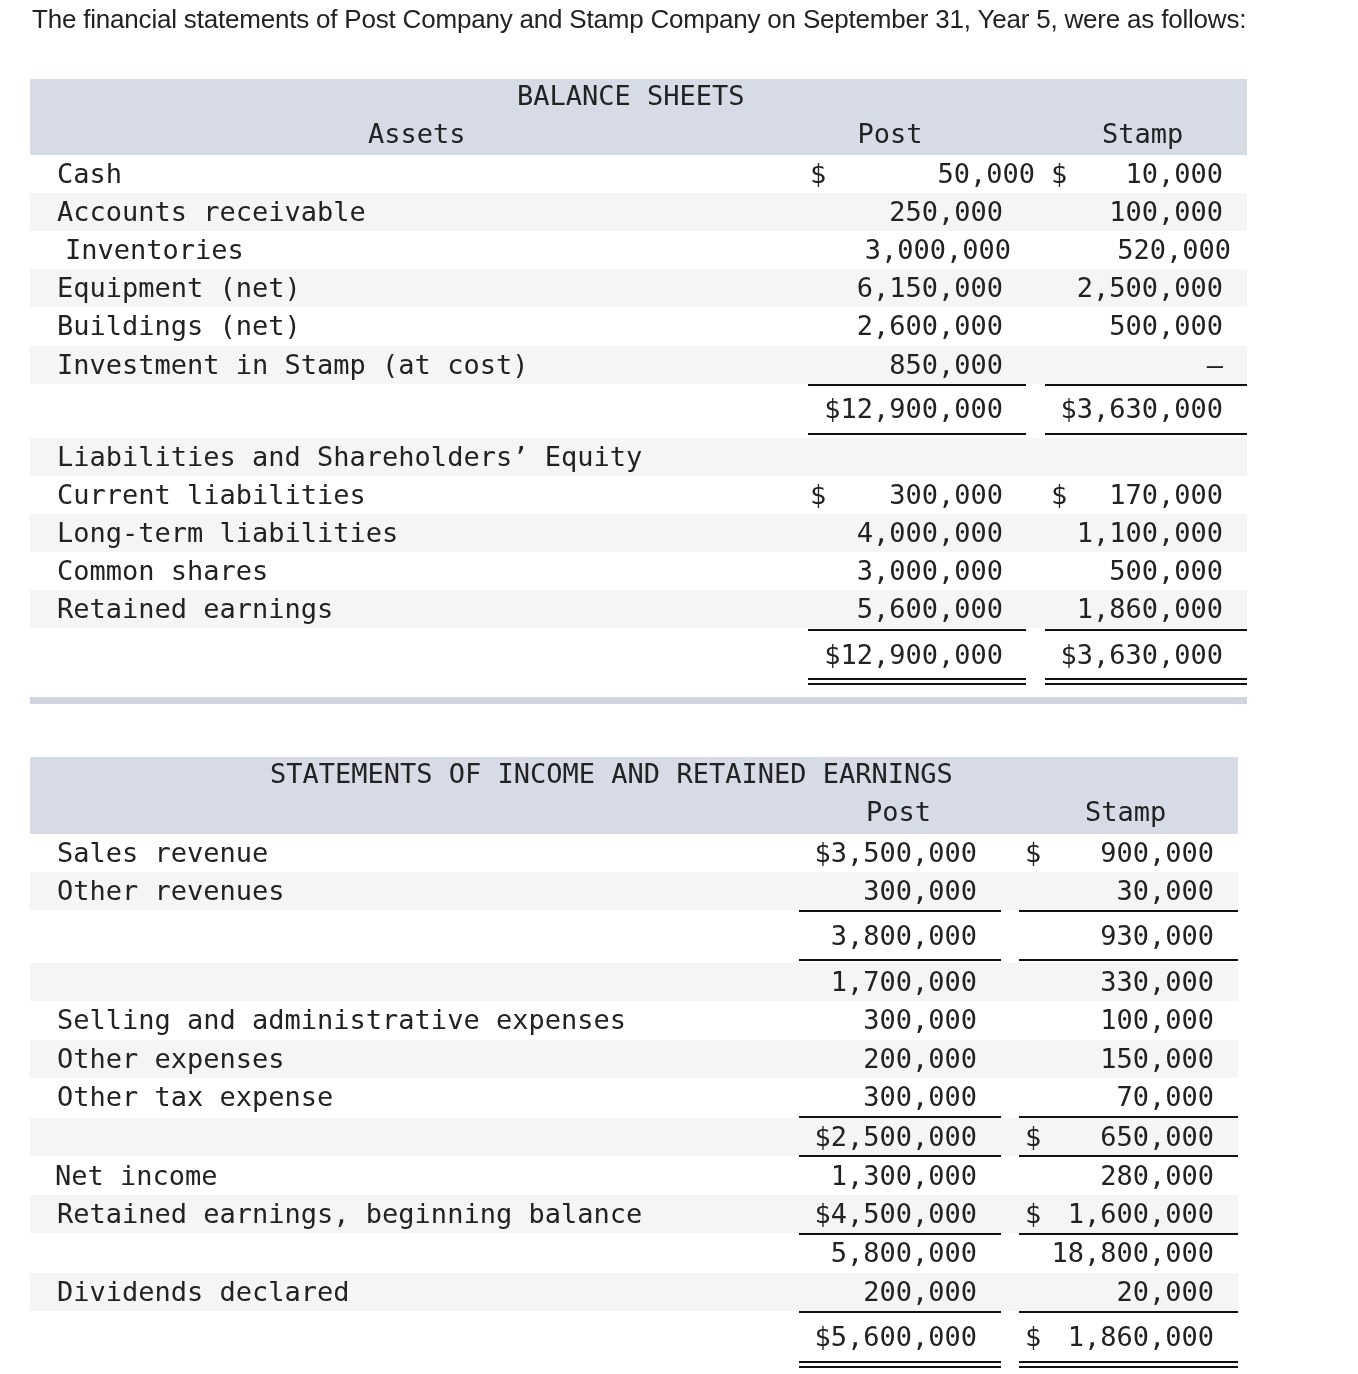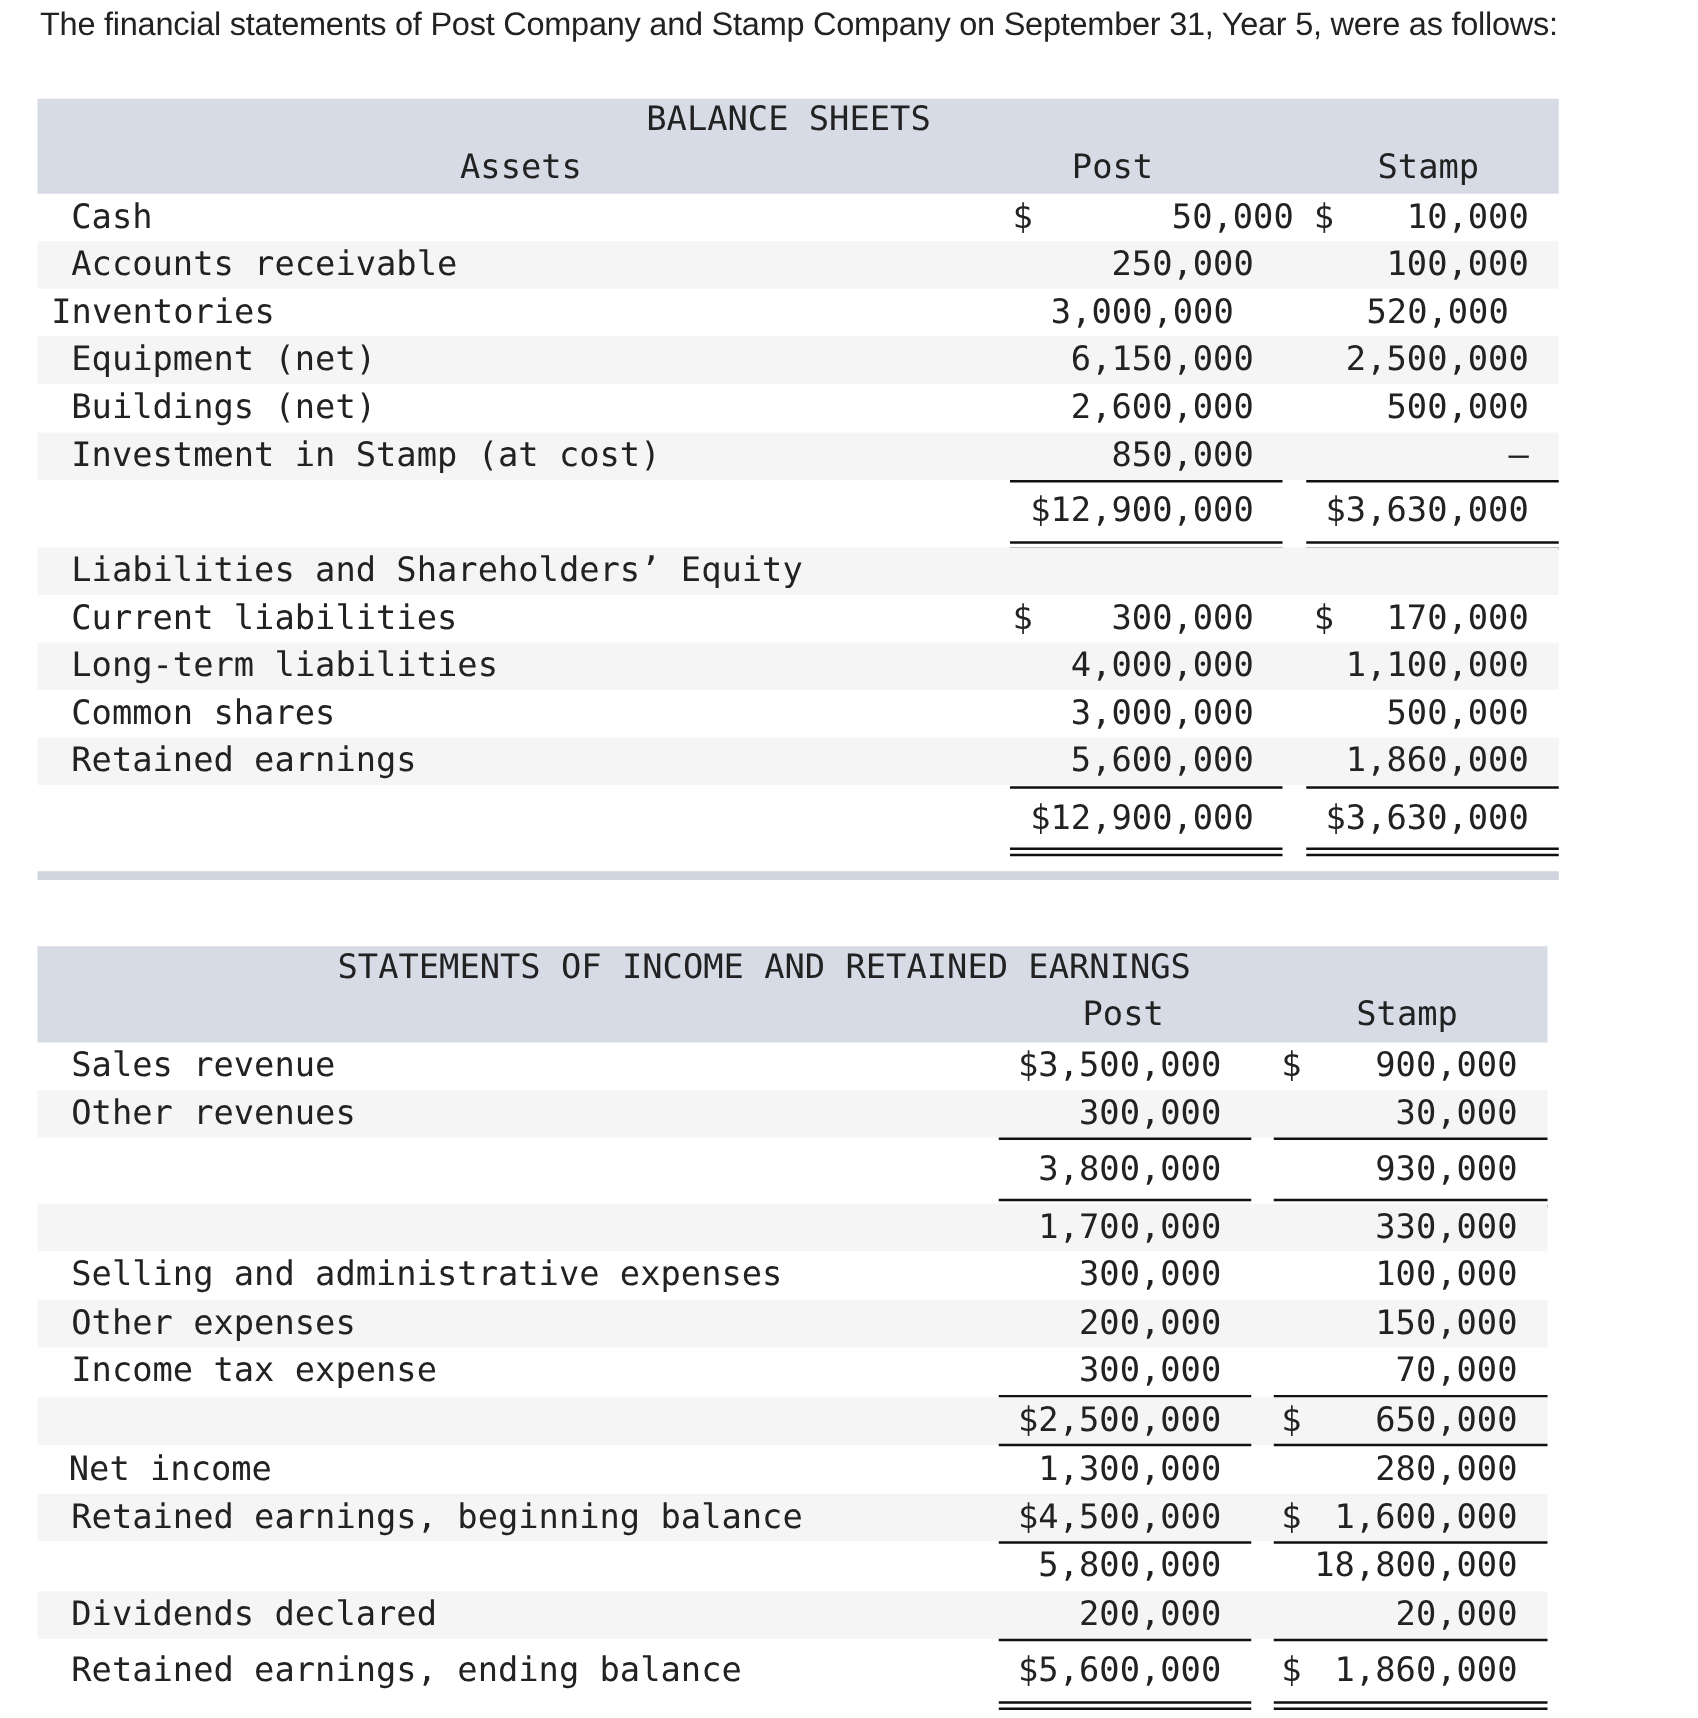--- a/index.html
+++ b/index.html
@@ -34,21 +34,21 @@
     <span class="cur" style="left:780px;">$</span>
     <span class="cell right" style="left:790px;width:183px;padding-left:32px;">50,000</span>
     <span class="cur" style="left:1021px;">$</span>
     <span class="cell right" style="left:1010px;width:183px;">10,000</span>
   </div>
   <div class="row shade" style="left:30px;width:1217px;top:193px;">
     <span class="lbl">Accounts receivable</span>
     <span class="cell right" style="left:790px;width:183px;">250,000</span>
     <span class="cell right" style="left:1010px;width:183px;">100,000</span>
   </div>
-  <div class="row" style="left:14px;width:1217px;top:231px;text-decoration:underline;">
+  <div class="row" style="left:38px;width:1217px;top:231px;text-decoration:underline;">
     <span class="lbl">Inventories</span>
     <span class="cell right" style="left:790px;width:183px;">3,000,000</span>
     <span class="cell right" style="left:1010px;width:183px;">520,000</span>
   </div>
   <div class="row shade" style="left:30px;width:1217px;top:269px;">
     <span class="lbl">Equipment (net)</span>
     <span class="cell right" style="left:790px;width:183px;">6,150,000</span>
     <span class="cell right" style="left:1010px;width:183px;">2,500,000</span>
   </div>
   <div class="row" style="left:30px;width:1217px;top:307px;">
@@ -140,21 +140,21 @@
     <span class="lbl">Selling and administrative expenses</span>
     <span class="cell right" style="left:720px;width:227px;">300,000</span>
     <span class="cell right" style="left:960px;width:224px;">100,000</span>
   </div>
   <div class="row shade" style="left:30px;width:1208px;top:1040px;">
     <span class="lbl">Other expenses</span>
     <span class="cell right" style="left:720px;width:227px;">200,000</span>
     <span class="cell right" style="left:960px;width:224px;">150,000</span>
   </div>
   <div class="row" style="left:30px;width:1208px;top:1078px;">
-    <span class="lbl">Income tax expense</span>
+    <span class="lbl">Other tax expense</span>
     <span class="cell right" style="left:720px;width:227px;">300,000</span>
     <span class="cell right" style="left:960px;width:224px;">70,000</span>
   </div>
   <div class="line" style="left:799px;width:202px;top:1116px;"></div>
   <div class="line" style="left:1019px;width:219px;top:1116px;"></div>
   <div class="row shade" style="left:30px;width:1208px;top:1118px;">
     <span class="cell right" style="left:720px;width:227px;">$2,500,000</span>
     <span class="cur" style="left:995px;">$</span>
     <span class="cell right" style="left:960px;width:224px;">650,000</span>
   </div>
@@ -178,20 +178,19 @@
     <span class="cell right" style="left:960px;width:224px;">18,800,000</span>
   </div>
   <div class="row shade" style="left:30px;width:1208px;top:1273px;">
     <span class="lbl">Dividends declared</span>
     <span class="cell right" style="left:720px;width:227px;">200,000</span>
     <span class="cell right" style="left:960px;width:224px;">20,000</span>
   </div>
   <div class="line" style="left:799px;width:202px;top:1311px;"></div>
   <div class="line" style="left:1019px;width:219px;top:1311px;"></div>
   <div class="row" style="left:30px;width:1208px;top:1318px;">
-    <span class="lbl">Retained earnings, ending balance</span>
     <span class="cell right" style="left:720px;width:227px;">$5,600,000</span>
     <span class="cur" style="left:995px;">$</span>
     <span class="cell right" style="left:960px;width:224px;">1,860,000</span>
   </div>
   <div class="dline" style="left:799px;width:202px;top:1361px;"></div>
   <div class="dline" style="left:1019px;width:219px;top:1361px;"></div>
 </div>
 
 </body></html>

